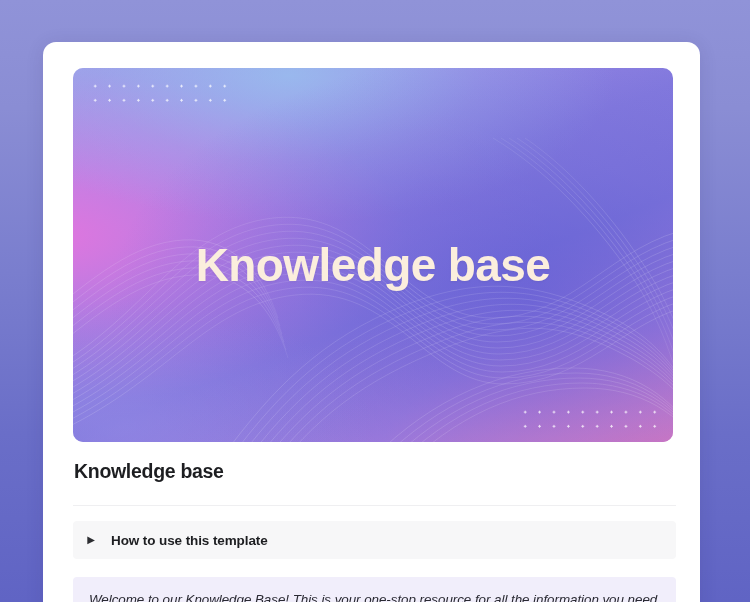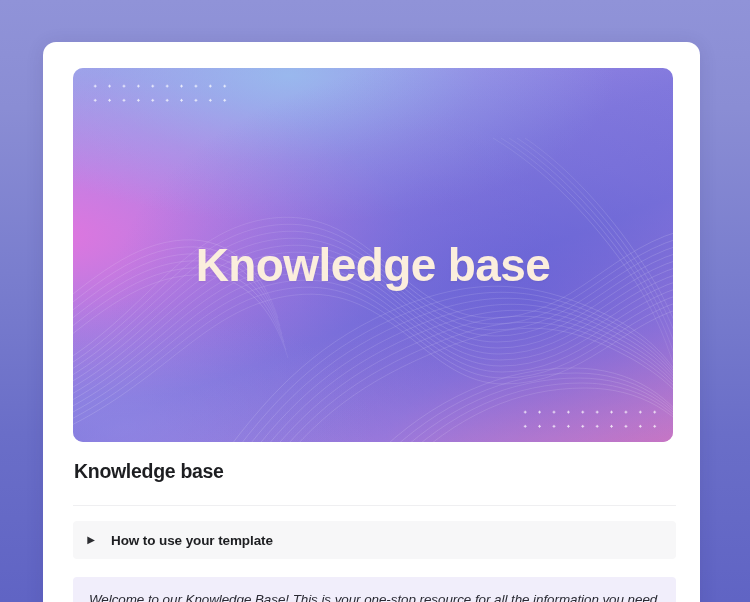--- a/index.html
+++ b/index.html
@@ -273,21 +273,21 @@
     </div>
 
     <div class="doc-body">
 
       <h1 class="page-title">Knowledge base</h1>
 
       <div class="divider"></div>
 
       <div class="toggle-row">
         <span class="toggle-arrow">▶</span>
-        <span class="toggle-label">How to use your template</span>
+        <span class="toggle-label">How to use this template</span>
       </div>
 
       <div class="callout">
         <span class="callout-text">Welcome to our Knowledge Base! This is your one-stop resource for all the information you need</span>
       </div>
 
     </div>
 
   </div>
 </div>

